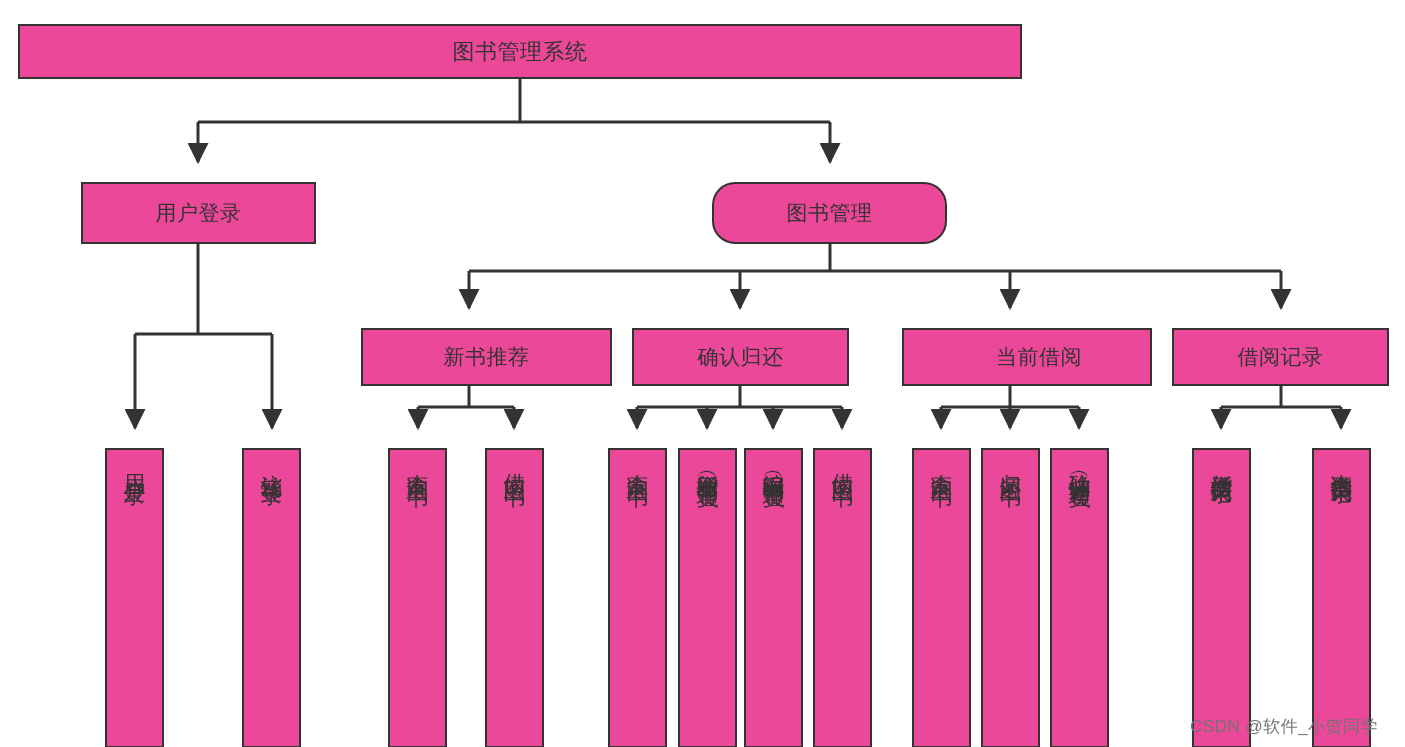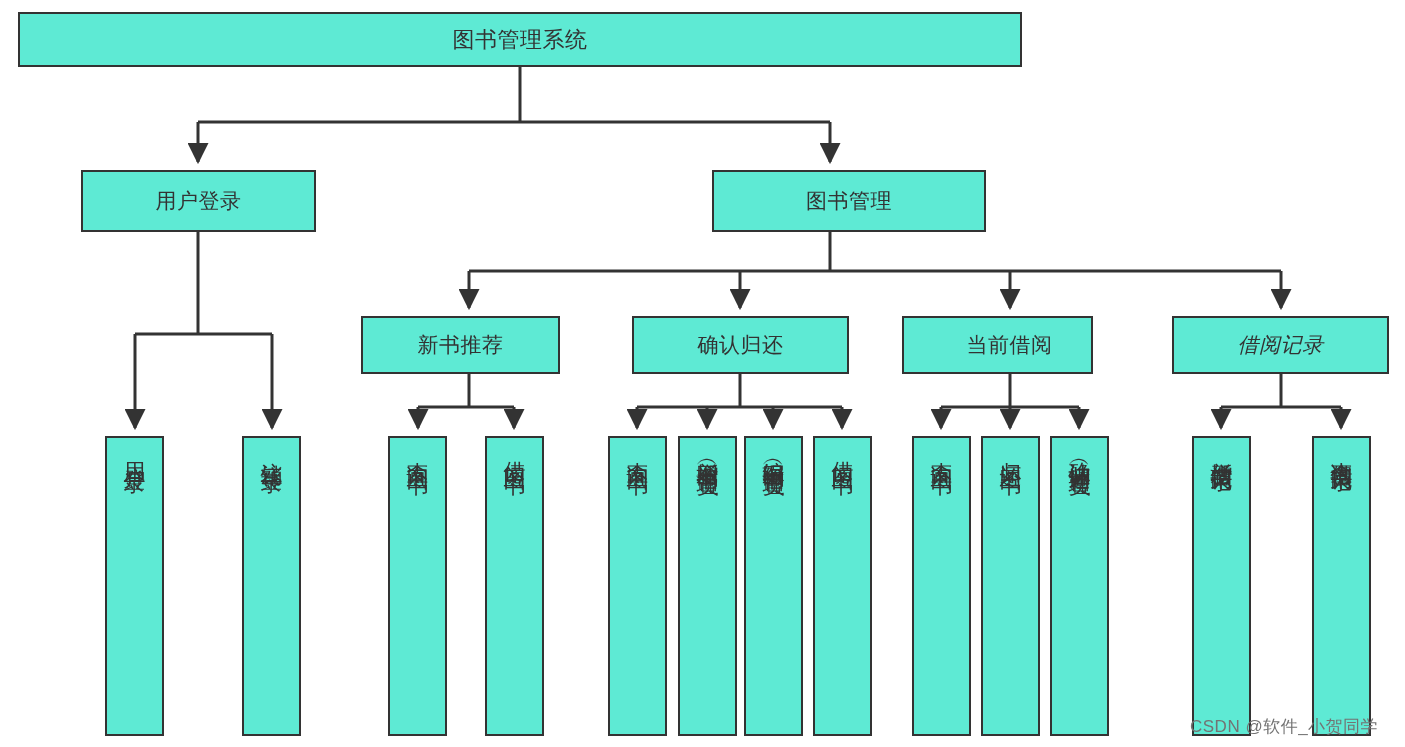--- a/index.html
+++ b/index.html
@@ -21,26 +21,27 @@
     position: absolute;
     left: 0;
     top: 0;
     width: 1405px;
     height: 747px;
     pointer-events: none;
   }
   .node {
     position: absolute;
     box-sizing: border-box;
-    background: #5eead4;
+    background: #ec4899;
     border: 2px solid #333333;
     display: flex;
     align-items: center;
     justify-content: center;
     z-index: 2;
+    margin-top: 12px;
   }
   .node .node-label {
     color: #333333;
     text-align: center;
     line-height: 1.18;
     letter-spacing: 0.5px;
     white-space: nowrap;
   }
   
   .node.horiz .node-label {
@@ -129,34 +130,34 @@
     </g>
   </svg>
 
   <div class="node horiz level-root" style="left:18px; top:12px; width:1004px; height:55px;">
     <span class="node-label">图书管理系统</span>
   </div>
 
   <div class="node horiz" style="left:81px; top:170px; width:235px; height:62px;">
     <span class="node-label">用户登录</span>
   </div>
-  <div class="node horiz" style="left:712px; top:170px; width:274px; height:62px;">
+  <div class="node horiz" style="left:712px; top:170px; width:235px; height:62px;border-radius:23px;">
     <span class="node-label">图书管理</span>
   </div>
 
-  <div class="node horiz" style="left:361px; top:316px; width:199px; height:58px;">
+  <div class="node horiz" style="left:361px; top:316px; width:251px; height:58px;">
     <span class="node-label">新书推荐</span>
   </div>
   <div class="node horiz" style="left:632px; top:316px; width:217px; height:58px;">
     <span class="node-label">确认归还</span>
   </div>
-  <div class="node horiz" style="left:902px; top:316px; width:191px; height:58px;padding-left:24px;">
+  <div class="node horiz" style="left:902px; top:316px; width:250px; height:58px;padding-left:24px;">
     <span class="node-label">当前借阅</span>
   </div>
-  <div class="node horiz" style="left:1172px; top:316px; width:217px; height:58px;font-style:italic;">
+  <div class="node horiz" style="left:1172px; top:316px; width:217px; height:58px;">
     <span class="node-label">借阅记录</span>
   </div>
 
   <div class="node vert" style="left:105px; top:436px; width:59px; height:300px;">
     <span class="node-label">用户登录</span>
   </div>
   <div class="node vert" style="left:242px; top:436px; width:59px; height:300px;">
     <span class="node-label">注销登录</span>
   </div>
 

